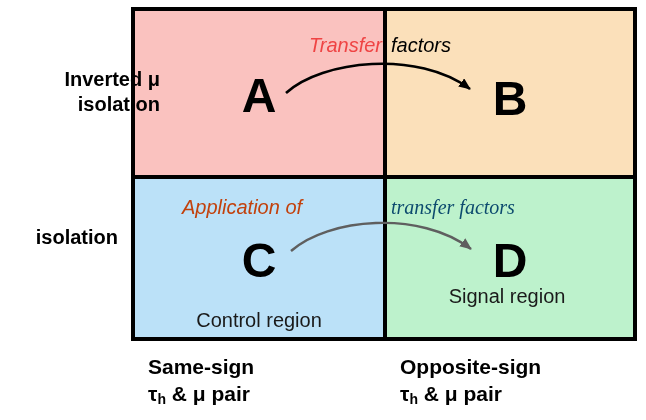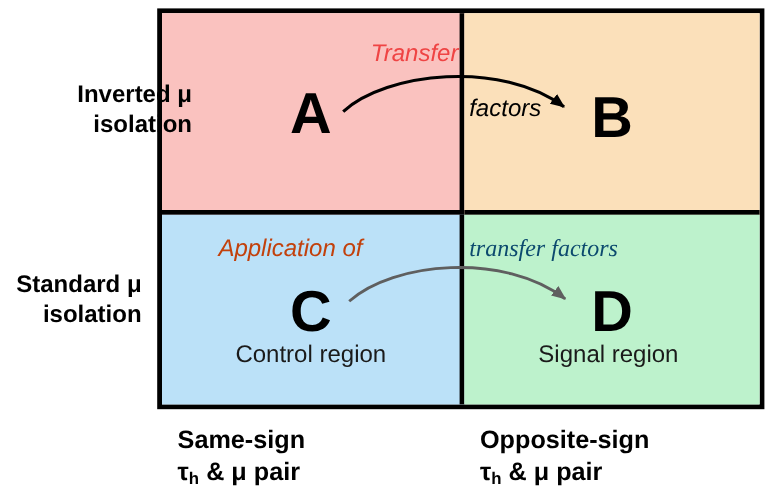--- a/index.html
+++ b/index.html
@@ -23,41 +23,41 @@
     letter-spacing:0px;z-index:6;
   }
   #letter-a{left:135px;top:72px;width:248px;}
   #letter-b{left:387px;top:75px;width:246px;}
   #letter-c{left:135px;top:237px;width:248px;}
   #letter-d{left:387px;top:237px;width:246px;}
   
   .cell-caption{
     position:absolute;top:284px;text-align:center;font-size:20px;line-height:24px;color:#1a1a1a;z-index:6;
   }
-  #caption-c{left:135px;width:248px;}
+  #caption-c{left:135px;width:248px;margin-top:24px;}
   #caption-d{left:402px;width:210px;}
   
   .row-label{
     position:absolute;left:0;width:126px;padding-right:8px;box-sizing:border-box;
     text-align:right;font-weight:bold;font-size:20px;line-height:25px;z-index:6;
   }
   #row-label-top{top:67px;margin-left:42px;}
   #row-label-bottom{top:225px;}
   
   .col-label{
     position:absolute;top:353px;width:220px;
     font-weight:bold;font-size:21px;line-height:27px;z-index:6;
   }
   #col-label-left{left:148px;}
   #col-label-right{left:400px;}
   .col-label sub{font-size:14px;vertical-align:-3px;font-weight:bold;}
   
   .annot{position:absolute;font-style:italic;font-size:20px;line-height:22px;z-index:7;white-space:nowrap;}
   #transfer-left {left:182px;width:200px;text-align:right;top:34px;color:#ef4444;}
-  #transfer-right{left:391px;top:34px;color:#000;margin-top:46px;}
+  #transfer-right{left:391px;top:34px;color:#000;}
   #application-left {left:182px;width:200px;text-align:left;top:196px;color:#c2410c;}
   #application-right{left:391px;top:196px;color:#0c4a6e;font-family:Liberation Serif, serif;}
   
   #arrow-layer{position:absolute;left:0;top:0;width:646px;height:420px;z-index:5;pointer-events:none;}
 </style>
 </head>
 <body>
 
 <div id="canvas">
 
@@ -92,21 +92,20 @@
   <div id="transfer-left" class="annot">Transfer</div>
   <div id="transfer-right" class="annot">factors</div>
   <div id="application-left" class="annot">Application of</div>
   <div id="application-right" class="annot">transfer factors</div>
 
   <div id="row-label-top" class="row-label">
     <div>Inverted μ</div>
     <div>isolation</div>
   </div>
   <div id="row-label-bottom" class="row-label">
-    <div>Standard μ</div>
     <div>isolation</div>
   </div>
 
   <div id="col-label-left" class="col-label">
     <div>Same-sign</div>
     <div><span>τ</span><sub>h</sub><span> &amp; μ pair</span></div>
   </div>
   <div id="col-label-right" class="col-label">
     <div>Opposite-sign</div>
     <div><span>τ</span><sub>h</sub><span> &amp; μ pair</span></div>

